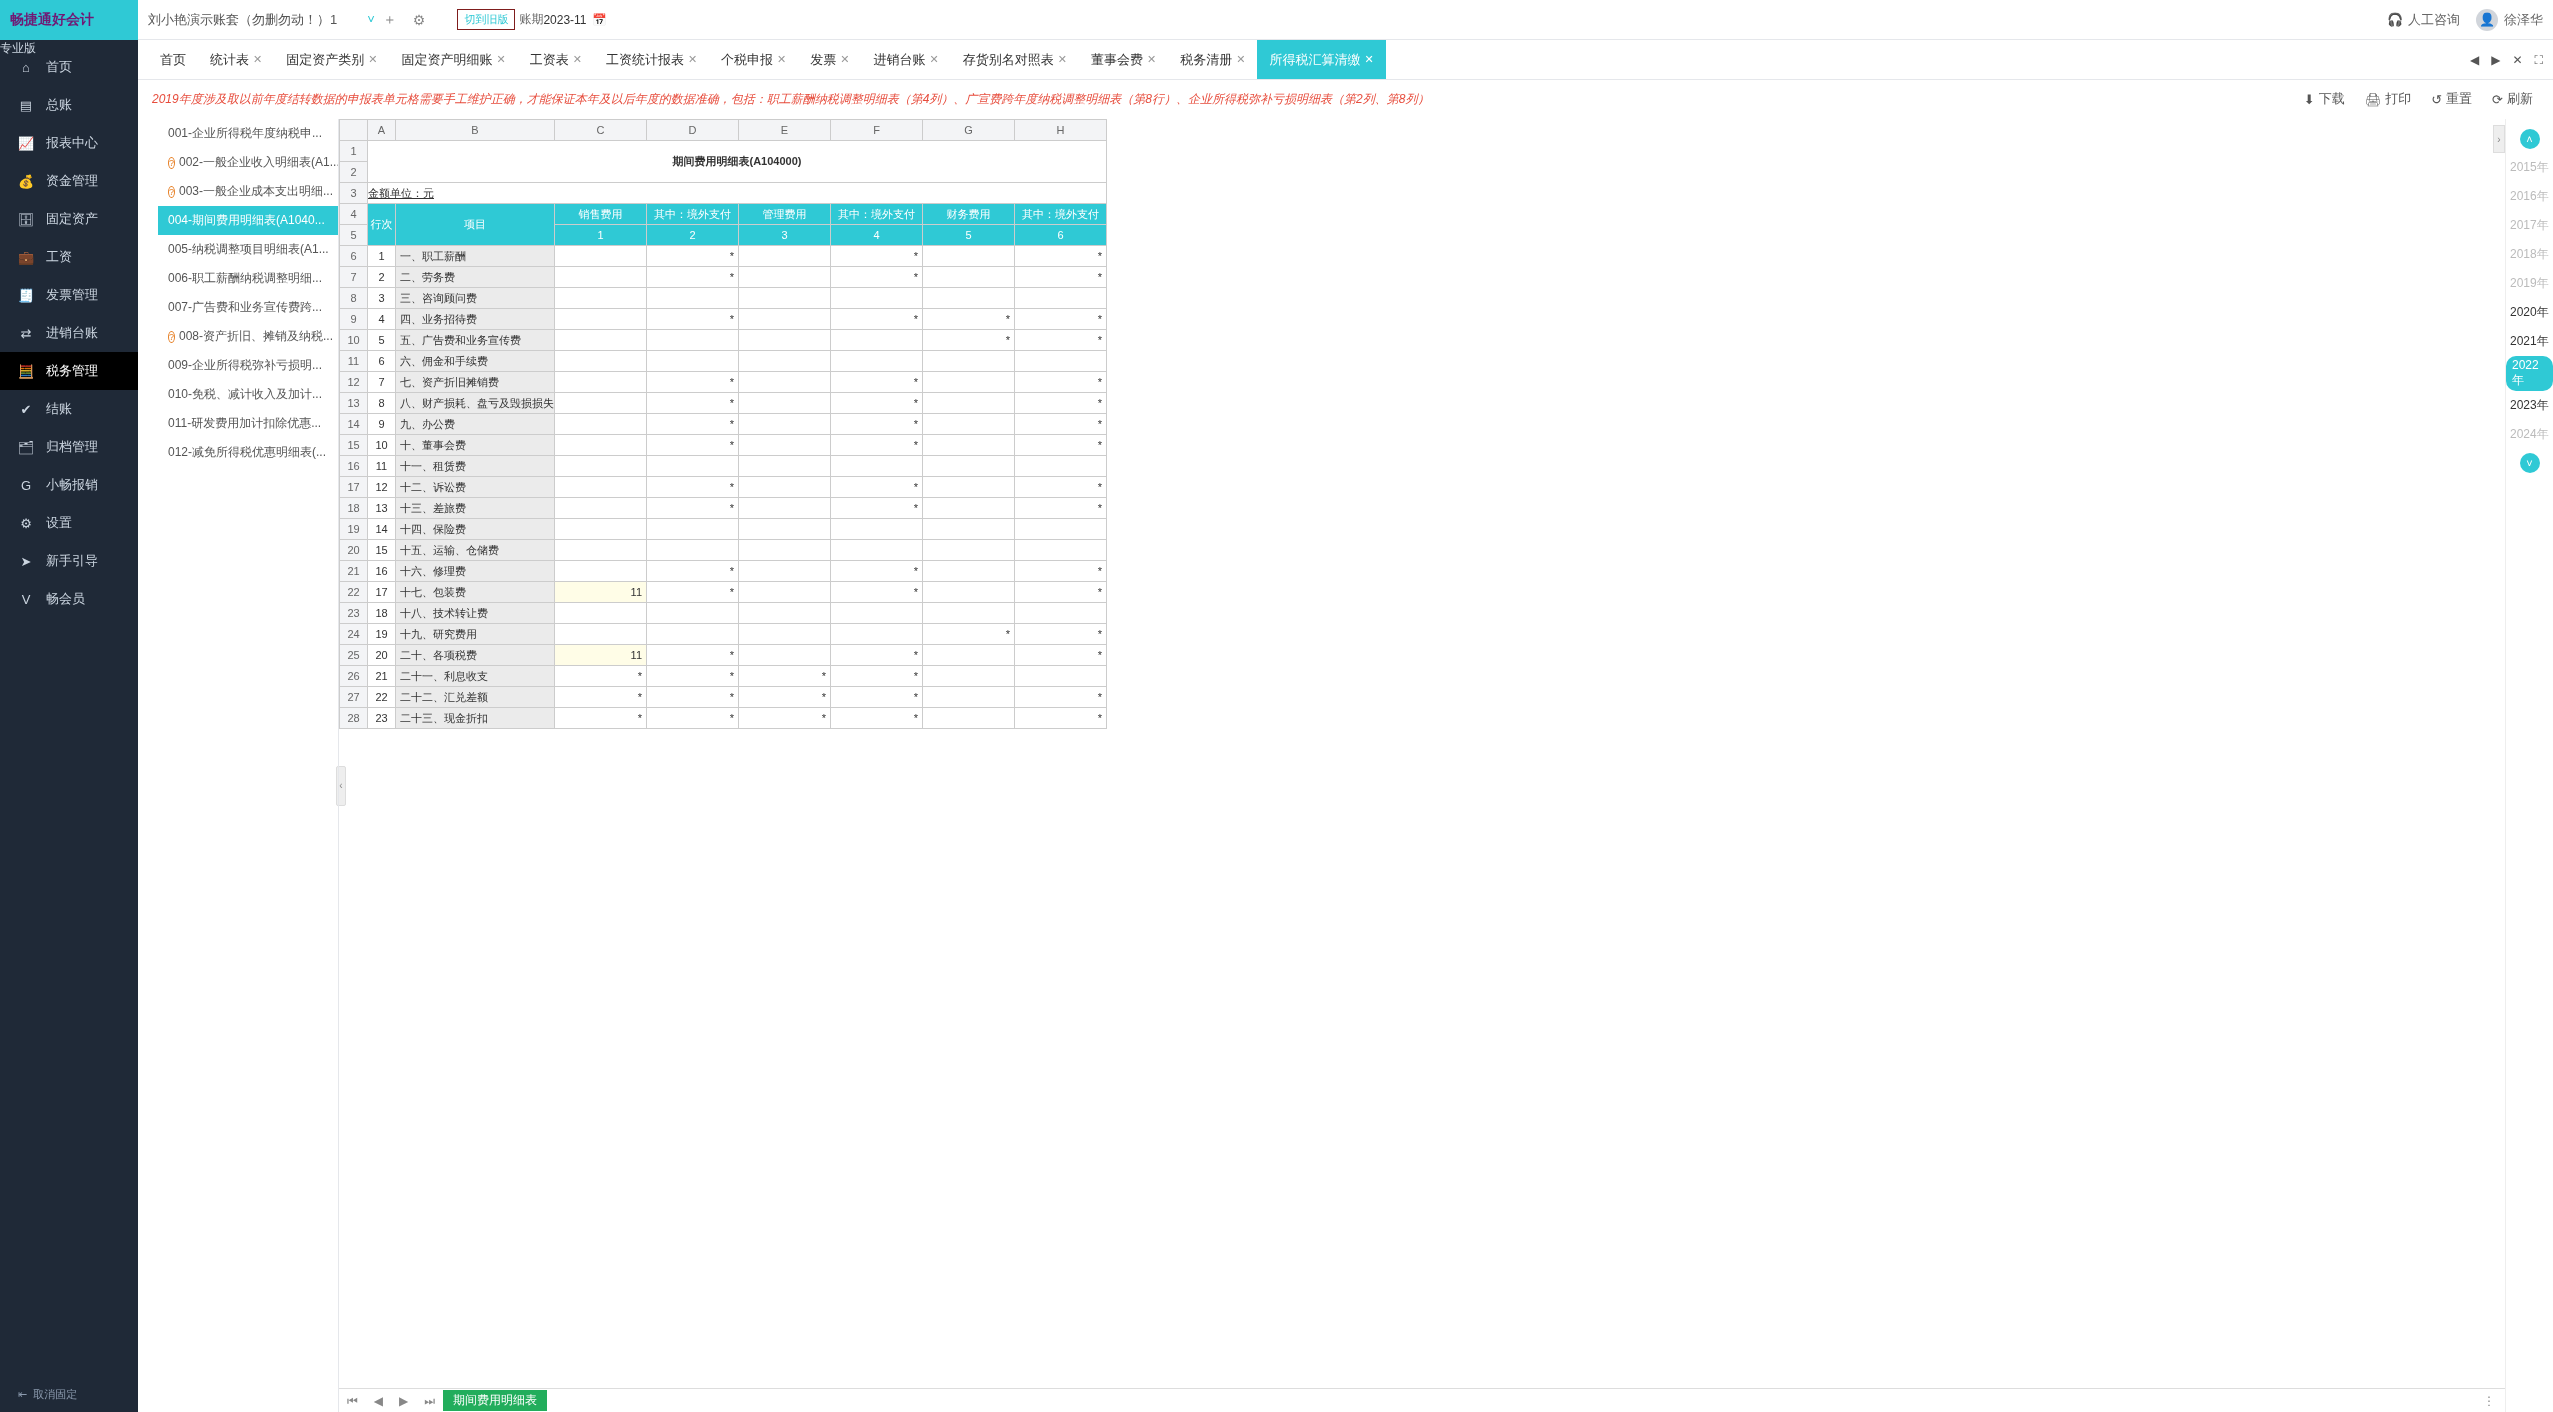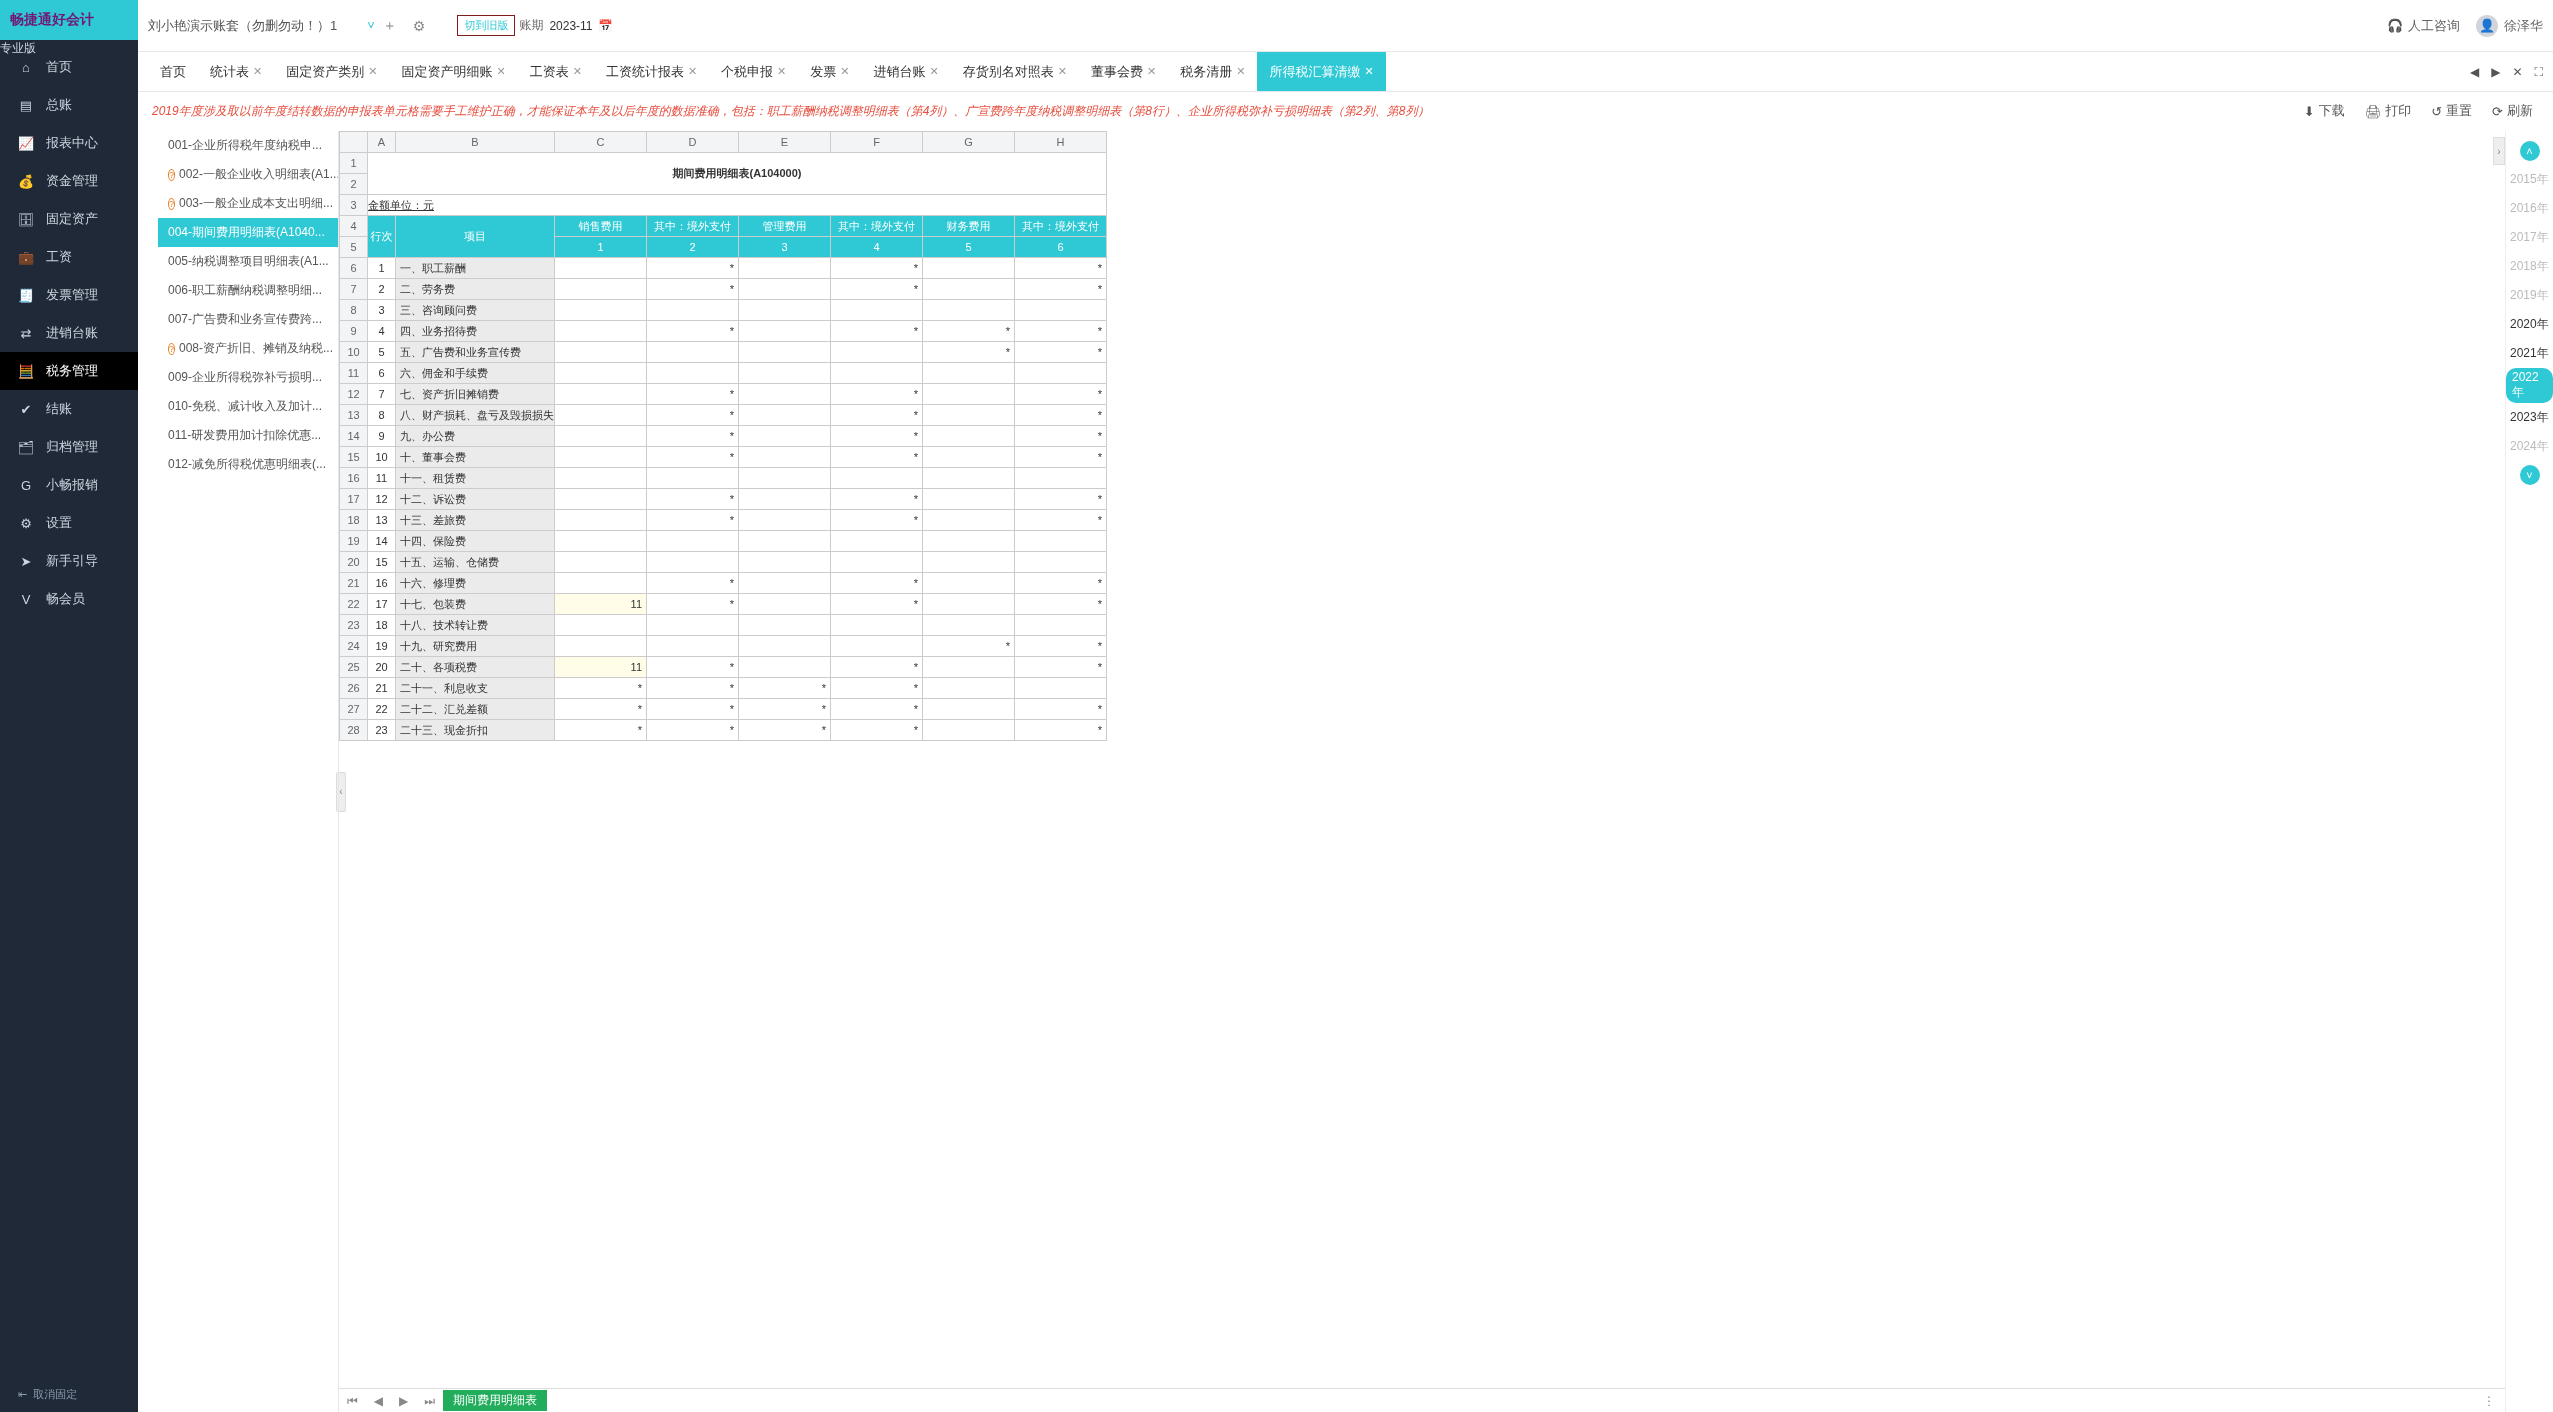--- a/index.html
+++ b/index.html
@@ -11,27 +11,27 @@
 .logo-area { height: 40px; background: #2fc9d5; color: #701a75; display: flex; align-items: center; padding: 0 10px; font-weight: bold; font-size: 14px; }
 .logo-wrap { position: relative; height: 48px; }
 .nav-item { display: flex; align-items: center; height: 38px; padding: 0 18px; cursor: pointer; font-size: 13px; }
 .nav-item.active { background: #000; color: #fff; }
 .nav-item .ico { width: 16px; margin-right: 12px; display: inline-flex; align-items: center; justify-content: center; }
 .sidebar-footer { margin-top: auto; padding: 10px 18px; font-size: 11px; color: #8b9aae; display:flex; align-items:center; }
 .sidebar-footer .ico { margin-right:6px; }
 
 
 .main { flex: 1; display: flex; flex-direction: column; min-width: 0; }
-.topbar { height: 52px; background: #fff; border-bottom: 1px solid #e5e7eb; display: flex; align-items: center; padding: 0 10px; }
+.topbar { height: 40px; background: #fff; border-bottom: 1px solid #e5e7eb; display: flex; align-items: center; padding: 0 10px; }
 .account-sel { display: flex; align-items: center; color: #555; font-size: 13px; }
 .account-sel .chev { color: #2fc9d5; margin-left: 30px; }
 .top-icon { margin: 0 8px; color: #888; cursor: pointer; font-size: 14px; }
 .old-ver { border: 1px solid #7f1d1d; color: #2fc9d5; padding: 2px 6px; border-radius: 0; font-size: 11px; margin-left: 24px; }
 .period-label { margin-left: 4px; color: #666; }
-.period-val { margin-left: 6px; color: #333; }
+.period-val { color: #333; }
 .cal-ico { color: #2fc9d5; margin-left: 6px; }
 .top-right { margin-left: auto; display: flex; align-items: center; color: #666; font-size: 13px; }
 .top-right .item { display: flex; align-items: center; margin-left: 16px; cursor: pointer; }
 .avatar { width: 22px; height: 22px; border-radius: 50%; background: #d1d5db; margin-right: 6px; display:inline-flex;align-items:center;justify-content:center;color:#fff;}
 
 
 .tabbar { height: 40px; background: #fff; border-bottom: 1px solid #e5e7eb; display: flex; align-items: center; padding: 0 10px; }
 .tab { display: flex; align-items: center; padding: 0 12px; height: 100%; color: #333; font-size: 13px; cursor: pointer; white-space: nowrap; }
 .tab .close { margin-left: 4px; color: #999; font-size: 11px; }
 .tab.active { background: #2fc9d5; color: #fff; }

